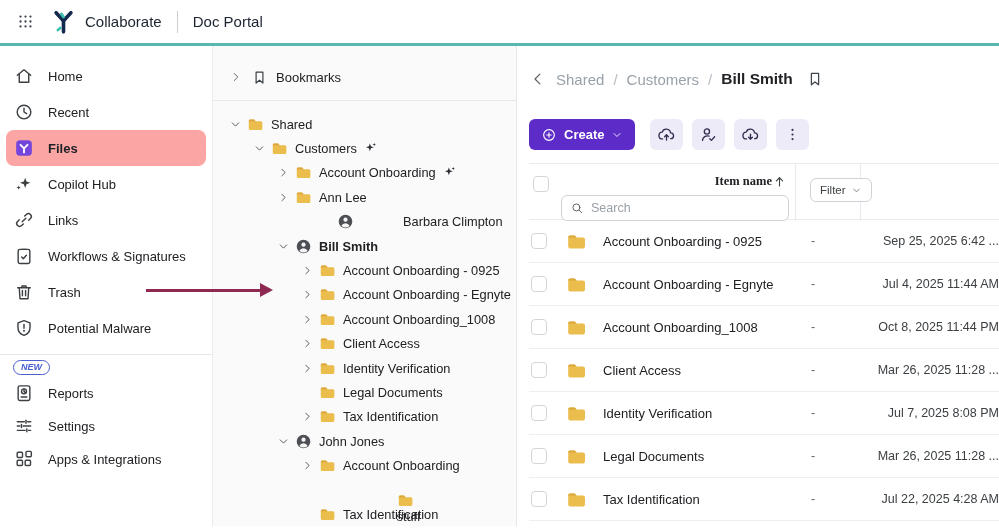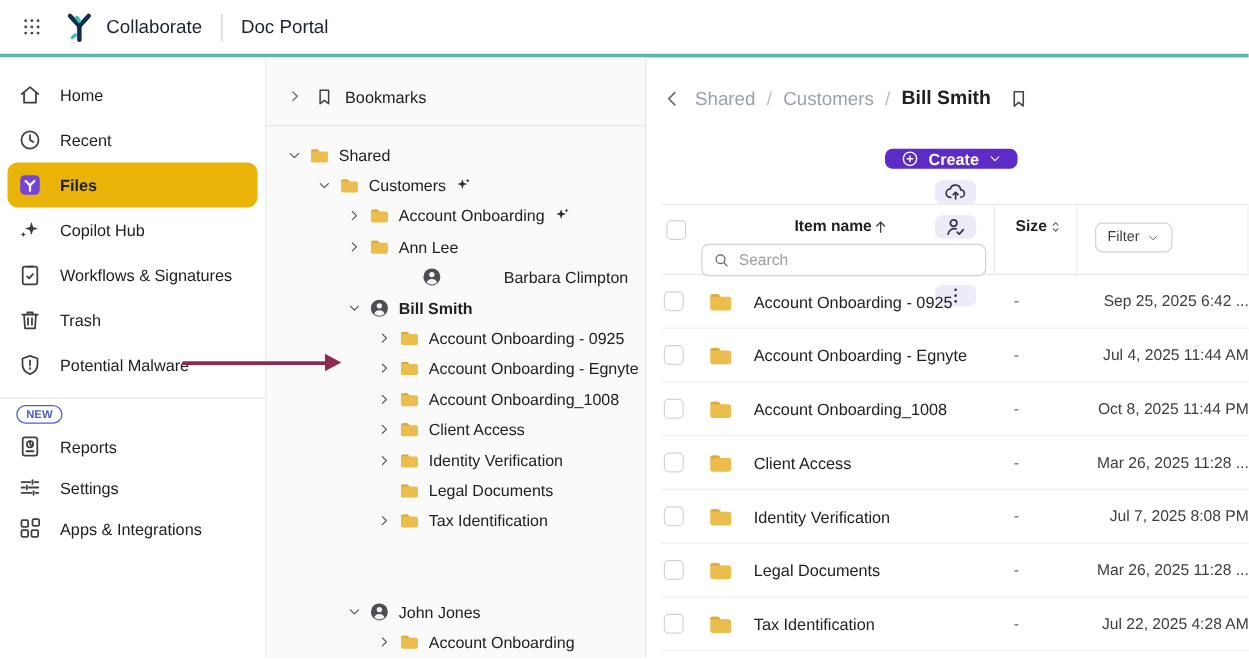--- a/index.html
+++ b/index.html
@@ -17,25 +17,25 @@
   .brand { font-size:15px; font-weight:400; color:#1c2330; }
   .top-divider { width:1px; height:22px; background:#ccced4; margin:0 15px; }
 
   
   .main { display:flex; height:480px; position:relative; }
 
   
   .sidebar { width:212px; padding-top:12px; background:#fff; flex:none; }
   .side-item { height:36px; margin:0 6px; padding:0 8px; border-radius:8px;
     display:flex; align-items:center; gap:14px; font-size:13px; color:#202124; cursor:pointer; }
-  .side-item.active { background:#eab308; font-weight:700; }
+  .side-item.active { background:#fca5a5; font-weight:700; }
   .side-icon { width:20px; height:20px; color:#3c4043; flex:none; }
   .side-divider { border-top:1px solid #e8e8ea; margin:8px 0 0 0; }
   .new-badge { display:inline-block; margin:5px 0 0 13px; font-size:9px; font-weight:700;
-    color:#4a5fd0; border:1px solid #4a5fd0; border-radius:999px; padding:2px 7px; line-height:1; }
+    color:#4a5fd0; border:1px solid #4a5fd0; border-radius:999px; padding:2px 7px; line-height:1;font-style:italic; }
   .side-item.compact { height:30px; }
 
   
   .treepanel { width:305px; flex:none; background:#fafafa;
     border-left:1px solid #ededee; border-right:1px solid #e7e7e9; padding-top:18px; }
   .bm-row { height:26px; display:flex; align-items:center; padding-left:16px; gap:8px;
     font-size:13px; color:#202124; cursor:pointer; }
   .bm-chev { width:14px; height:14px; color:#5f6368; }
   .bm-icon { width:17px; height:17px; color:#3c4043; }
   .tree-divider { border-top:1px solid #e8e8ea; margin:10px 0 11px 0; }
@@ -55,39 +55,39 @@
 
   
   .content { flex:1; padding-left:12px; position:relative; overflow:hidden; }
   .crumbs { margin-top:20px; height:26px; display:flex; align-items:center; gap:9px; }
   .back-chev { width:18px; height:18px; color:#5f6368; cursor:pointer; }
   .crumb-gray { font-size:15px; color:#99a1aa; cursor:pointer; }
   .crumb-sep { font-size:15px; color:#b7bcc2; }
   .crumb-cur { font-size:15.5px; font-weight:700; color:#202124; }
   .crumb-bm { width:18px; height:18px; color:#42464d; margin-left:4px; cursor:pointer; }
 
-  .toolbar { margin-top:27px; height:31px; display:flex; align-items:center; gap:9px;flex-direction:column; }
+  .toolbar { margin-top:27px; height:31px; display:flex; align-items:center; gap:9px; }
   .create-btn { height:31px; background:#5d2bc7; color:#fff; border:none; border-radius:6px;
     display:flex; align-items:center; gap:7px; padding:0 12px; font-size:13px; font-weight:700;
     font-family:inherit; cursor:pointer; margin-right:6px; }
   .create-btn .pc { width:16px; height:16px; }
   .create-btn .cd { width:12px; height:12px; }
   .tool-btn { width:33px; height:31px; background:#edebf8; border:none; border-radius:6px;
     color:#332e4e; display:flex; align-items:center; justify-content:center; cursor:pointer; }
   .tool-btn svg { width:19px; height:19px; }
   .tool-btn.kebab svg { width:17px; height:17px; }
 
   
   .tbl { margin-top:13px; }
   .hdr { border-top:1px solid #e8eaed; border-bottom:1px solid #e8eaed; height:57px;
     display:grid; grid-template-columns:30px 1fr 66px 138px; }
   .hcell { padding-top:8px; }
   .hcell.cbc { display:flex; align-items:flex-start; padding-top:12px; padding-left:2px; }
   .hname { padding-left:2px; }
-  .hline { display:flex; align-items:center; justify-content:center; height:18px; padding-right:8px; }
+  .hline { display:flex; align-items:center; justify-content:flex-end; height:18px; padding-right:8px;font-family:Liberation Serif, serif; }
   .hlabel { font-size:12.5px; font-weight:700; color:#202124; }
   .sort-up { width:15px; height:15px; color:#3c4043; cursor:pointer; }
   .sort-both { width:13px; height:13px; color:#5f6368; cursor:pointer; }
   .hsize,.hdate { border-left:1px solid #e8eaed; padding-left:14px; }
   .hdate { border-right:1px solid #e8eaed; }
   .search-box { margin-top:5px; width:228px; height:26px; border:1px solid #cfd3d8; border-radius:6px;
     background:#fff; display:flex; align-items:center; padding:0 8px; gap:7px; }
   .search-box svg { width:14px; height:14px; color:#5f6368; flex:none; }
   .search-box input { border:none; outline:none; width:100%; font-size:12.5px;
     font-family:inherit; color:#202124; background:transparent; }
@@ -177,20 +177,30 @@
             <svg class="ic" viewBox="0 0 24 24">
               <path d="M13.4 4.4l1.6 4.6 4.6 1.6-4.6 1.6-1.6 4.6-1.6-4.6-4.6-1.6 4.6-1.6z" fill="currentColor" stroke="none"></path>
               <path d="M5.6 13.6l.7 2 2 .7-2 .7-.7 2-.7-2-2-.7 2-.7z" fill="currentColor" stroke="none"></path>
             </svg>
           </span>
           <span class="side-label">Copilot Hub</span>
         </div>
         <div class="side-item">
           <span class="side-icon">
             <svg class="ic" viewBox="0 0 24 24">
+              <path d="M9.8 14.2l4.4-4.4"></path>
+              <path d="M11.2 16.7l-2 2a3.4 3.4 0 0 1-4.9-4.9l2-2"></path>
+              <path d="M12.8 7.3l2-2a3.4 3.4 0 0 1 4.9 4.9l-2 2"></path>
+            </svg>
+          </span>
+          <span class="side-label">Links</span>
+        </div>
+        <div class="side-item">
+          <span class="side-icon">
+            <svg class="ic" viewBox="0 0 24 24">
               <rect x="5" y="4" width="14" height="17" rx="2"></rect>
               <path d="M9.3 4h5.4"></path>
               <path d="M9.2 13.3l2 2 3.6-4.2"></path>
             </svg>
           </span>
           <span class="side-label">Workflows &amp; Signatures</span>
         </div>
         <div class="side-item">
           <span class="side-icon">
             <svg class="ic" viewBox="0 0 24 24">
@@ -451,21 +461,21 @@
             </svg>
           </span>
           <span class="t-icon">
             <svg class="ic" viewBox="0 0 24 24">
               <path d="M2.5 7.2c0-1.2 1-2.2 2.2-2.2h5.2l2.3 2.3h7.3c1.2 0 2.2 1 2.2 2.2v8.2c0 1.2-1 2.2-2.2 2.2H4.7c-1.2 0-2.2-1-2.2-2.2z" fill="#eabd4c" stroke="none"></path>
               <path d="M2.5 7.2c0-1.2 1-2.2 2.2-2.2h5.2l2.3 2.3H2.5z" fill="#dca83e" stroke="none"></path>
             </svg>
           </span>
           <span class="t-label">Tax Identification</span>
         </div>
-        <div class="tree-item" style="padding-left: 64px; margin-top: 48px;">
+        <div class="tree-item" style="padding-left: 64px;">
           <span class="t-chev">
             <svg class="ic" viewBox="0 0 24 24" stroke-width="2.2">
               <path d="M6 9l6 6 6-6"></path>
             </svg>
           </span>
           <span class="t-icon">
             <svg class="ic" viewBox="0 0 24 24">
               <circle cx="12" cy="12" r="9.6" fill="#4d4f55" stroke="none"></circle>
               <circle cx="12" cy="9.4" r="3" fill="#f6f6f6" stroke="none"></circle>
               <path d="M6.1 18.3a6.5 6.5 0 0 1 11.8 0 9.6 9.6 0 0 1-11.8 0z" fill="#f6f6f6" stroke="none"></path>
@@ -606,31 +616,20 @@
             </span>
           </div>
           <div class="search-box">
             <svg class="ic" viewBox="0 0 24 24">
                 <circle cx="11" cy="11" r="6"></circle>
                 <path d="M15.7 15.7 20 20"></path>
               </svg>
             <input type="text" placeholder="Search" style="">
           </div>
         </div>
-        <div class="hcell hsize">
-          <div class="hline">
-            <span class="hlabel">Size</span>
-            <span class="sort-both">
-              <svg class="ic" viewBox="0 0 24 24" stroke-width="2.2">
-                  <path d="M8.4 9.4 12 5.8l3.6 3.6"></path>
-                  <path d="M8.4 14.6 12 18.2l3.6-3.6"></path>
-                </svg>
-            </span>
-          </div>
-        </div>
         <div class="hcell hdate">
           <button class="filter-btn">
             <span>Filter</span>
             <svg class="ic" viewBox="0 0 24 24" stroke-width="2.4">
                 <path d="M6 9l6 6 6-6"></path>
               </svg>
           </button>
         </div>
       </div>
       <div id="rows">

